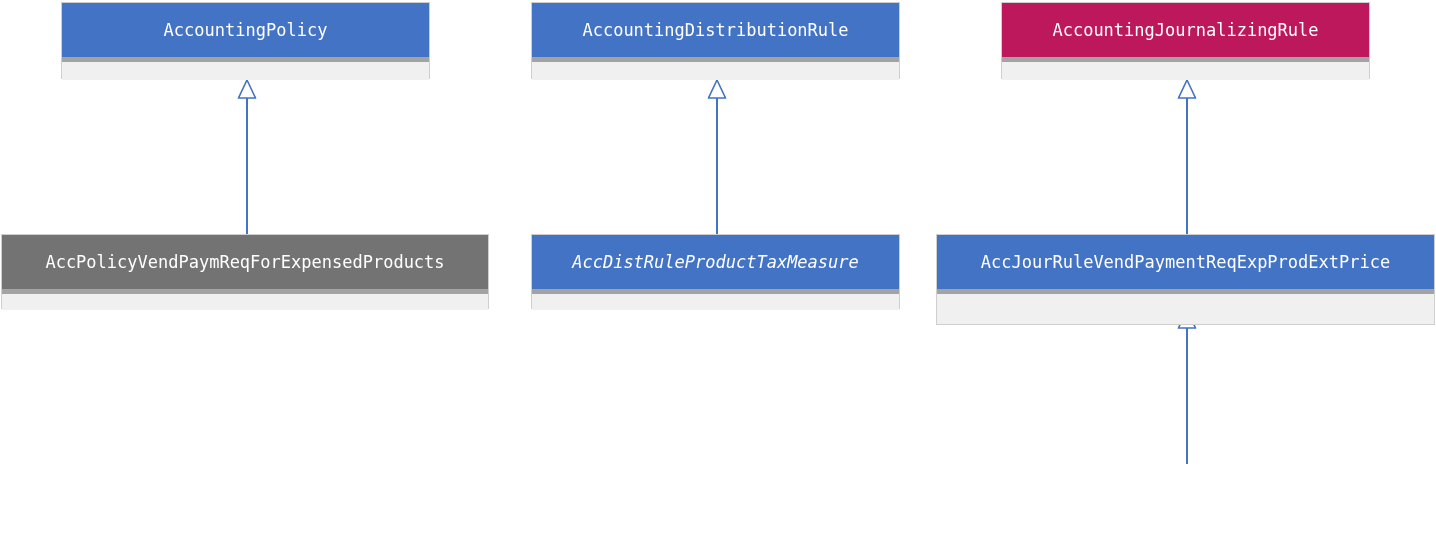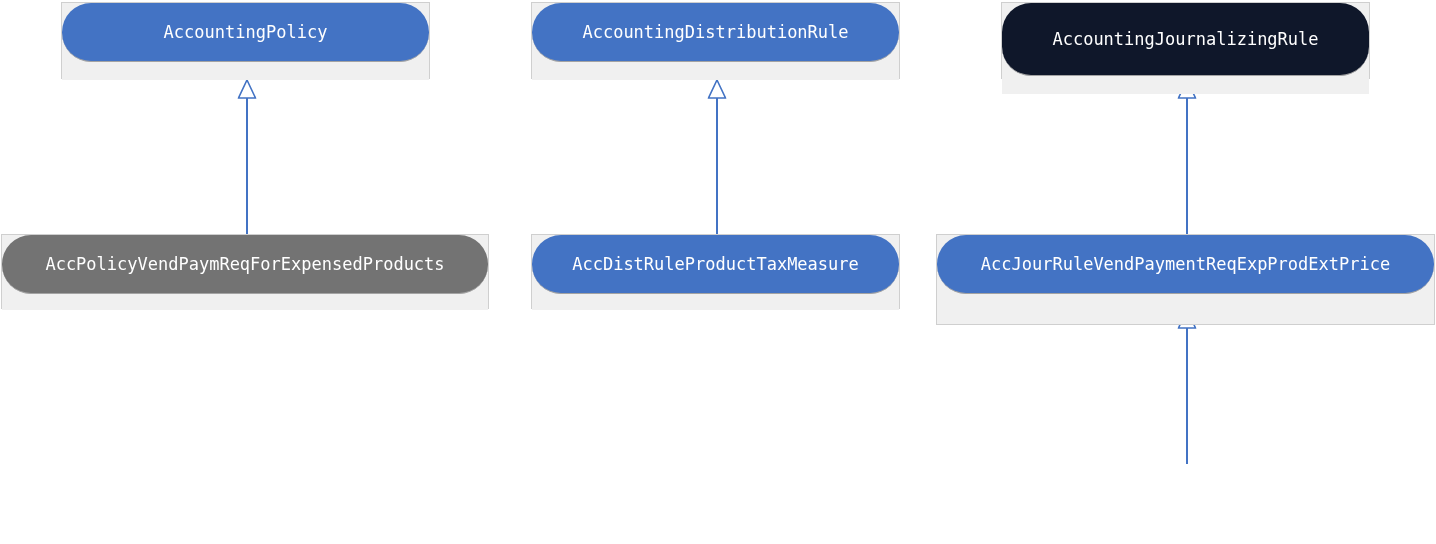--- a/index.html
+++ b/index.html
@@ -27,23 +27,22 @@
     box-sizing: border-box;
     width: 100%;
     background: #4373c4;
     color: #ffffff;
     font-family: "DejaVu Sans Mono", "Liberation Mono", monospace;
     font-size: 17px;
     letter-spacing: 0px;
     display: flex;
     align-items: center;
     justify-content: center;
-    border-bottom: 1px solid #a3a3a3;
+    border-bottom: 5px solid #a3a3a3;
     white-space: nowrap;
-    border-radius: 29px;
   }
   .uml-body {
     box-sizing: border-box;
     width: 100%;
     background: #f0f0f0;
   }
 
   
   .gen-link {
     position: absolute;
@@ -93,28 +92,28 @@
     </div>
     <div class="uml-class" style="left: 61px; top: 2px; width: 369px; height: 77px; border-color: rgb(207, 207, 207);">
       <div class="uml-header" style="height: 59px; background: rgb(67, 115, 196); color: rgb(255, 255, 255);">AccountingPolicy</div>
       <div class="uml-body" style="height: 18px; background: rgb(240, 240, 240);"></div>
     </div>
     <div class="uml-class" style="left: 531px; top: 2px; width: 369px; height: 77px; border-color: rgb(207, 207, 207);">
       <div class="uml-header" style="height: 59px; background: rgb(67, 115, 196); color: rgb(255, 255, 255);">AccountingDistributionRule</div>
       <div class="uml-body" style="height: 18px; background: rgb(240, 240, 240);"></div>
     </div>
     <div class="uml-class" style="left: 1001px; top: 2px; width: 369px; height: 77px; border-color: rgb(207, 207, 207);">
-      <div class="uml-header" style="height: 73px; background: #0f172a; color: rgb(255, 255, 255);">AccountingJournalizingRule</div>
+      <div class="uml-header" style="height: 59px; background: #be185d; color: rgb(255, 255, 255);">AccountingJournalizingRule</div>
       <div class="uml-body" style="height: 18px; background: rgb(240, 240, 240);"></div>
     </div>
     <div class="uml-class" style="left: 1px; top: 234px; width: 488px; height: 75px; border-color: rgb(207, 207, 207);">
       <div class="uml-header" style="height: 59px; background: #737373; color: rgb(255, 255, 255); text-align: right;">AccPolicyVendPaymReqForExpensedProducts</div>
       <div class="uml-body" style="height: 16px; background: rgb(240, 240, 240);"></div>
     </div>
     <div class="uml-class" style="left: 531px; top: 234px; width: 369px; height: 75px; border-color: rgb(207, 207, 207);">
-      <div class="uml-header" style="height: 59px; background: rgb(67, 115, 196); color: rgb(255, 255, 255);">AccDistRuleProductTaxMeasure</div>
+      <div class="uml-header" style="height: 59px; background: rgb(67, 115, 196); color: rgb(255, 255, 255); font-style: italic;">AccDistRuleProductTaxMeasure</div>
       <div class="uml-body" style="height: 16px; background: rgb(240, 240, 240);"></div>
     </div>
     <div class="uml-class" style="left: 936px; top: 234px; width: 499px; height: 91px; border-color: rgb(207, 207, 207);">
       <div class="uml-header" style="height: 59px; background: rgb(67, 115, 196); color: rgb(255, 255, 255);">AccJourRuleVendPaymentReqExpProdExtPrice</div>
       <div class="uml-body" style="height: 16px; background: rgb(240, 240, 240);"></div>
     </div>
   </div>
 
 </body></html>

